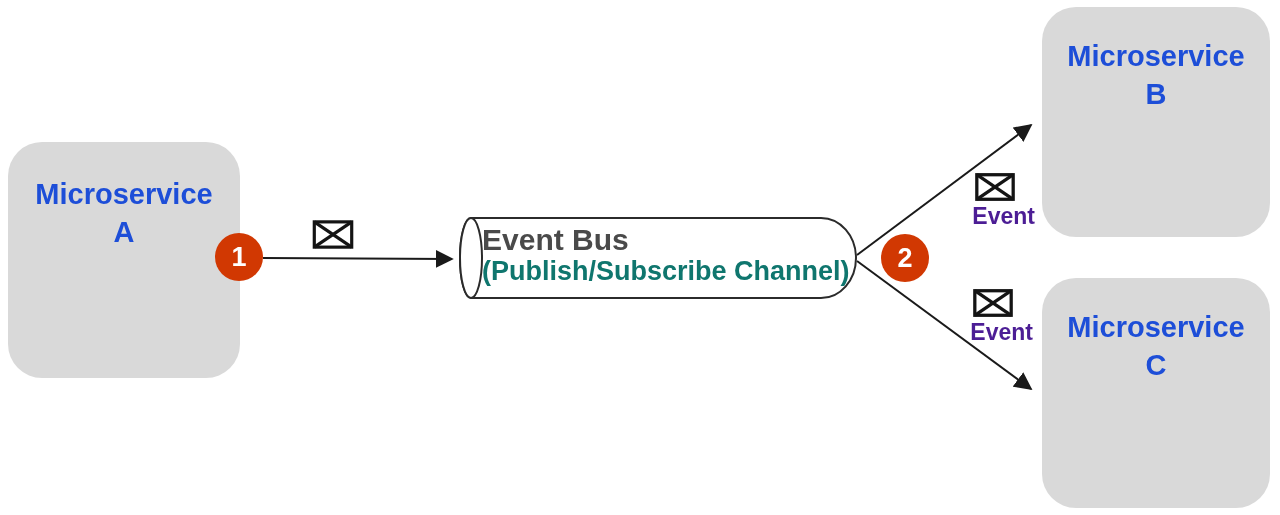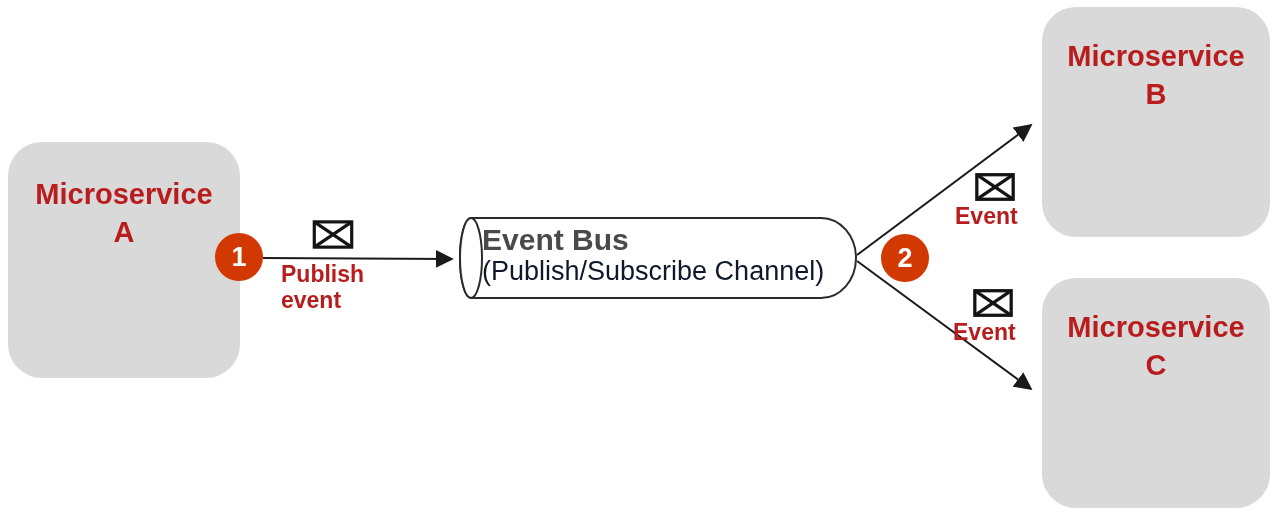--- a/index.html
+++ b/index.html
@@ -14,21 +14,21 @@
   #wires {
     position: absolute;
     left: 0; top: 0;
     width: 1280px; height: 515px;
   }
   .service-box {
     position: absolute;
     background: #d9d9d9;
     border-radius: 34px;
     text-align: center;
-    color: #b91c1c;
+    color: #1d4ed8;
     font-weight: bold;
     font-size: 29px;
     line-height: 38px;
     box-sizing: border-box;
     padding-top: 30px;
   }
   #service-a { left: 8px;    top: 142px; width: 232px; height: 236px; padding-top: 33px; }
   #service-b { left: 1042px; top: 7px;   width: 228px; height: 230px; }
   #service-c { left: 1042px; top: 278px; width: 228px; height: 230px; }
   .service-line { display: block; }
@@ -46,49 +46,49 @@
   #step-1 { left: 215px; top: 233px; }
   #step-2 { left: 881px; top: 234px; }
   .envelope {
     position: absolute;
   }
   #envelope-publish { left: 312px; top: 220px; width: 42px; height: 29px; }
   #envelope-b       { left: 975px; top: 172px; width: 40px; height: 30px; }
   #envelope-c       { left: 973px; top: 288px; width: 40px; height: 30px; }
   .edge-label {
     position: absolute;
-    color: #b91c1c;
+    color: #4c1d95;
     font-weight: bold;
     font-size: 23px;
     line-height: 26px;
-    text-align: left;
+    text-align: right;
   }
   #label-publish { left: 281px; top: 261px; width: 104px; }
   #label-event-b { left: 955px; top: 203px; width: 80px; }
   #label-event-c { left: 953px; top: 319px; width: 80px; }
   .bus-text {
     position: absolute;
     left: 482px; top: 223px;
     width: 366px;
     text-align: left;
     color: #4a4a4a;
   }
   .bus-title {
     font-weight: bold;
     font-size: 30px;
     line-height: 33px;
     display: block;
   }
   .bus-subtitle {
-    font-weight: normal;
+    font-weight: bold;
     font-size: 27px;
     line-height: 31px;
     display: block;
     white-space: nowrap;
-    color: #0f172a;
+    color: #0f766e;
   }
 </style>
 </head>
 <body>
 
 <div id="canvas">
 
   <svg id="wires" viewBox="0 0 1280 515" xmlns="http://www.w3.org/2000/svg">
     <defs>
       <marker id="arrowhead" viewBox="0 0 10 10" refX="9" refY="5" markerWidth="9" markerHeight="9" orient="auto-start-reverse">
@@ -137,17 +137,16 @@
     <rect x="2" y="2" width="40" height="27" fill="#ffffff" stroke="#141414" stroke-width="3.6"></rect>
     <line x1="2" y1="2" x2="42" y2="29" stroke="#141414" stroke-width="3.6"></line>
     <line x1="42" y1="2" x2="2" y2="29" stroke="#141414" stroke-width="3.6"></line>
   </svg>
   <svg id="envelope-c" class="envelope" viewBox="0 0 44 31" xmlns="http://www.w3.org/2000/svg">
     <rect x="2" y="2" width="40" height="27" fill="#ffffff" stroke="#141414" stroke-width="3.6"></rect>
     <line x1="2" y1="2" x2="42" y2="29" stroke="#141414" stroke-width="3.6"></line>
     <line x1="42" y1="2" x2="2" y2="29" stroke="#141414" stroke-width="3.6"></line>
   </svg>
 
-  <div id="label-publish" class="edge-label">Publish event</div>
   <div id="label-event-b" class="edge-label">Event</div>
   <div id="label-event-c" class="edge-label">Event</div>
 
 </div>
 
 </body></html>

